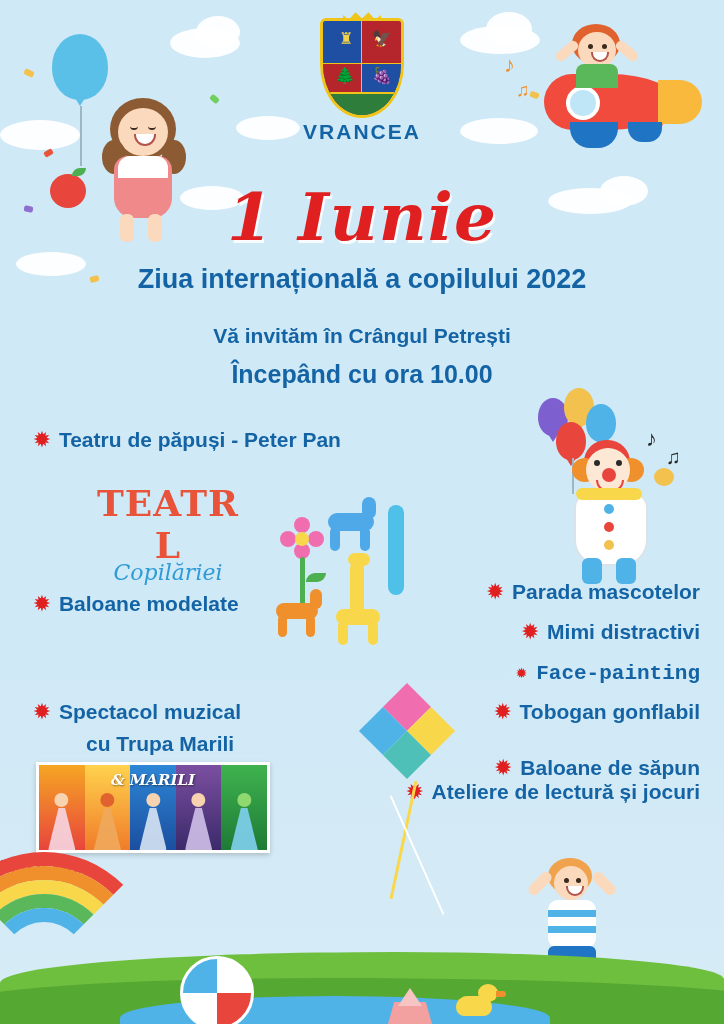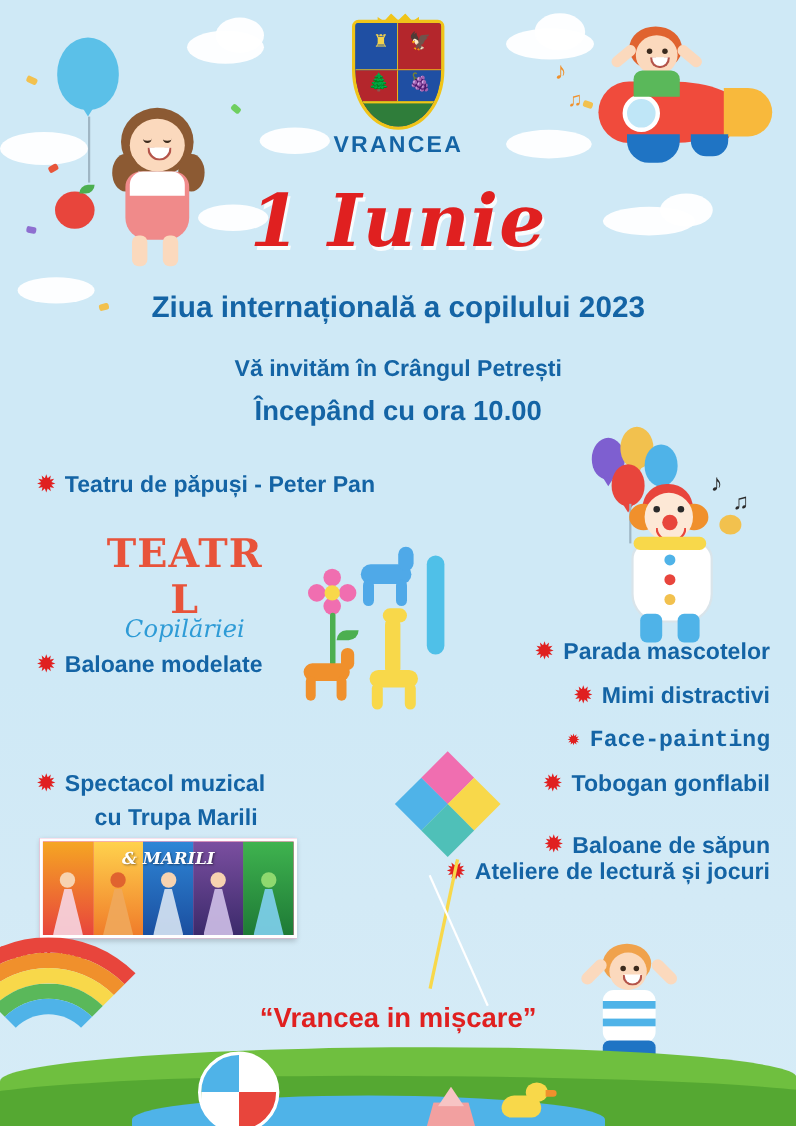--- a/index.html
+++ b/index.html
@@ -102,21 +102,21 @@
     font-size: 21px;
     letter-spacing: 2px;
     font-weight: 700;
     color: #1464a5;
     margin-top: 2px;
   }
 
   
   .title-1 {
     position: absolute;
-    top: 162px;
+    top: 178px;
     width: 100%;
     text-align: center;
     font-family: "DejaVu Serif", serif;
     font-style: italic;
     font-weight: 700;
     font-size: 66px;
     color: #e02020;
     text-shadow: 2px 3px 0 rgba(255,255,255,.85);
     letter-spacing: 1px;
   }
@@ -434,21 +434,21 @@
         <div class="crest-q br">
           <div class="crest-sym" style="left:10px; top:4px;">🍇</div>
         </div>
         <div class="crest-bottom"></div>
       </div>
     </div>
     <div class="org-line2">VRANCEA</div>
   </div>
 
   <div class="title-1">1 Iunie</div>
-  <div class="title-2">Ziua internațională a copilului 2023</div>
+  <div class="title-2">Ziua internațională a copilului 2022</div>
   <div class="subtitle-1">Vă invităm în Crângul Petrești</div>
   <div class="subtitle-2">Începând cu ora 10.00</div>
 
   <div class="item" style="left:34px; top:428px;">
     <span class="star">✹</span><span>Teatru de păpuși - Peter Pan</span>
   </div>
 
   <div class="teatrul">
     <div class="word">TEATR L</div>
     <div class="sub">Copilăriei</div>
@@ -581,21 +581,20 @@
       </div>
     <div class="strip p5">
         <div class="fig">
           <div class="head" style="background:#8fd96f;"></div>
           <div class="dress" style="background:#7fd0f0;"></div>
         </div>
       </div>
   </div>
 
   <div class="flash-1">Flash Mob</div>
-  <div class="flash-2">“Vrancea in mișcare”</div>
 
   <div class="boy">
     <div class="circle" style="left:30px; top:0px; width:44px; height:36px; background:#f0a24c;"></div>
     <div class="circle" style="left:36px; top:8px; width:34px; height:34px; background:#fbd9bd;"></div>
     <div style="position:absolute;left:46px;top:20px;width:5px;height:5px;border-radius:50%;background:#3b2a1d;"></div>
     <div style="position:absolute;left:58px;top:20px;width:5px;height:5px;border-radius:50%;background:#3b2a1d;"></div>
     <div style="position:absolute;left:48px;top:28px;width:14px;height:8px;background:#fff;border-radius:0 0 10px 10px;border:2px solid #b4544a;border-top:none;"></div>
     <div style="position:absolute;left:30px;top:42px;width:48px;height:48px;background:#ffffff;border-radius:10px;"></div>
     <div style="position:absolute;left:30px;top:52px;width:48px;height:7px;background:#4fb3e8;"></div>
     <div style="position:absolute;left:30px;top:68px;width:48px;height:7px;background:#4fb3e8;"></div>

